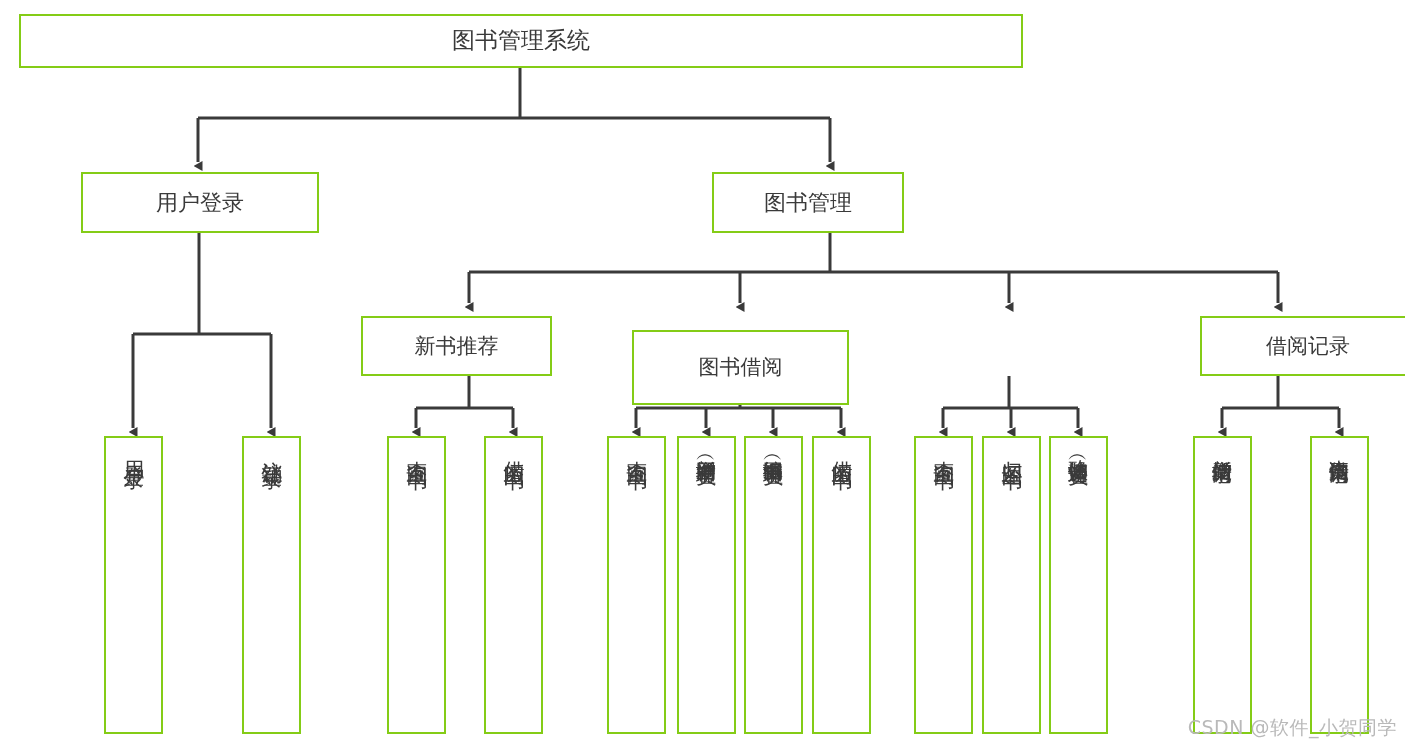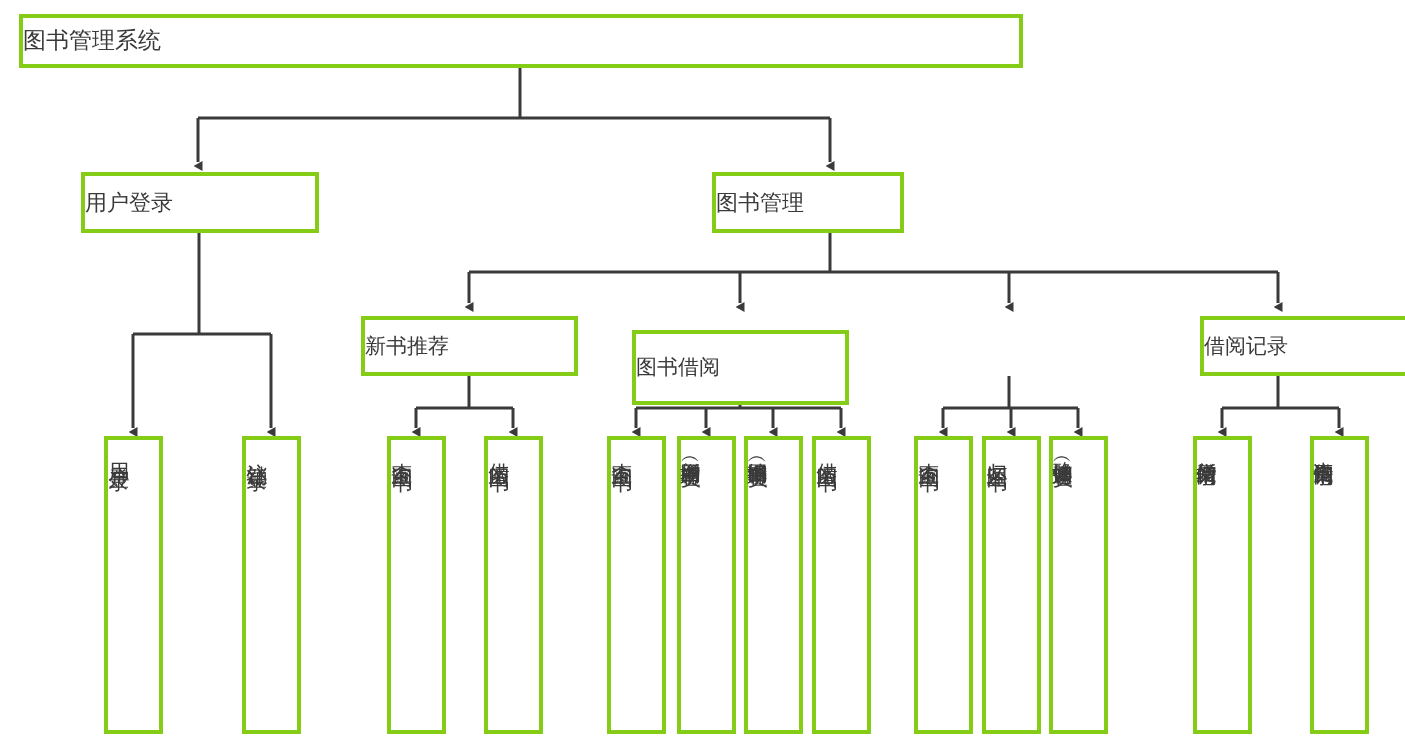--- a/index.html
+++ b/index.html
@@ -23,24 +23,24 @@
     left: 0;
     top: 0;
     width: 1405px;
     height: 747px;
     pointer-events: none;
   }
   .node {
     position: absolute;
     box-sizing: border-box;
     background: #ffffff;
-    border: 4px solid #84cc16;
+    border: 2px solid #84cc16;
     display: flex;
     align-items: center;
-    justify-content: flex-start;
+    justify-content: center;
     color: #3a3a3a;
     z-index: 2;
   }
   .node-label {
     display: block;
     text-align: center;
     line-height: 1.18;
     color: #3a3a3a;
     white-space: nowrap;
   }
@@ -138,21 +138,21 @@
     <span class="node-label">图书管理系统</span>
   </div>
 
   <div class="node level1" style="left:81px; top:172px; width:238px; height:61px;">
     <span class="node-label">用户登录</span>
   </div>
   <div class="node level1" style="left:712px; top:172px; width:192px; height:61px;">
     <span class="node-label">图书管理</span>
   </div>
 
-  <div class="node level2" style="left:361px; top:316px; width:217px; height:60px;">
+  <div class="node level2" style="left:361px; top:316px; width:191px; height:60px;">
     <span class="node-label">新书推荐</span>
   </div>
   <div class="node level2" style="left:632px; top:330px; width:217px; height:75px;">
     <span class="node-label">图书借阅</span>
   </div>
   <div class="node level2" style="left:1170px; top:316px; width:216px; height:60px;margin-left:30px;">
     <span class="node-label">借阅记录</span>
   </div>
 
   <div class="node leaf" style="left:104px; top:436px; width:59px; height:298px;">
@@ -192,14 +192,15 @@
     <span class="node-label">确认归还（管理员）</span>
   </div>
 
   <div class="node leaf tall-text" style="left:1193px; top:436px; width:59px; height:298px;">
     <span class="node-label">新增借阅记录</span>
   </div>
   <div class="node leaf tall-text" style="left:1310px; top:436px; width:59px; height:298px;">
     <span class="node-label">查询借阅记录</span>
   </div>
 
+  <div id="watermark">CSDN @软件_小贺同学</div>
 
 </div>
 
 </body></html>

